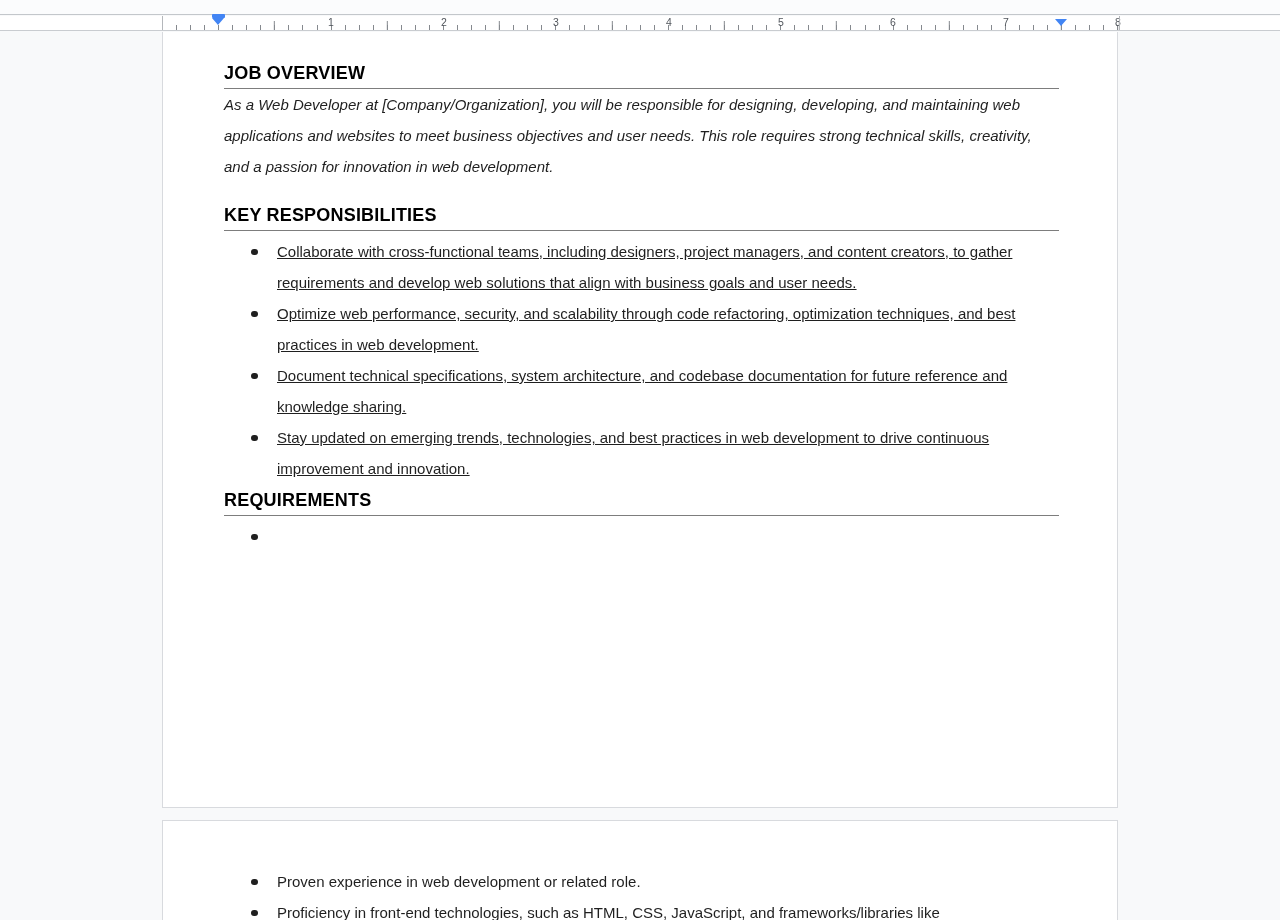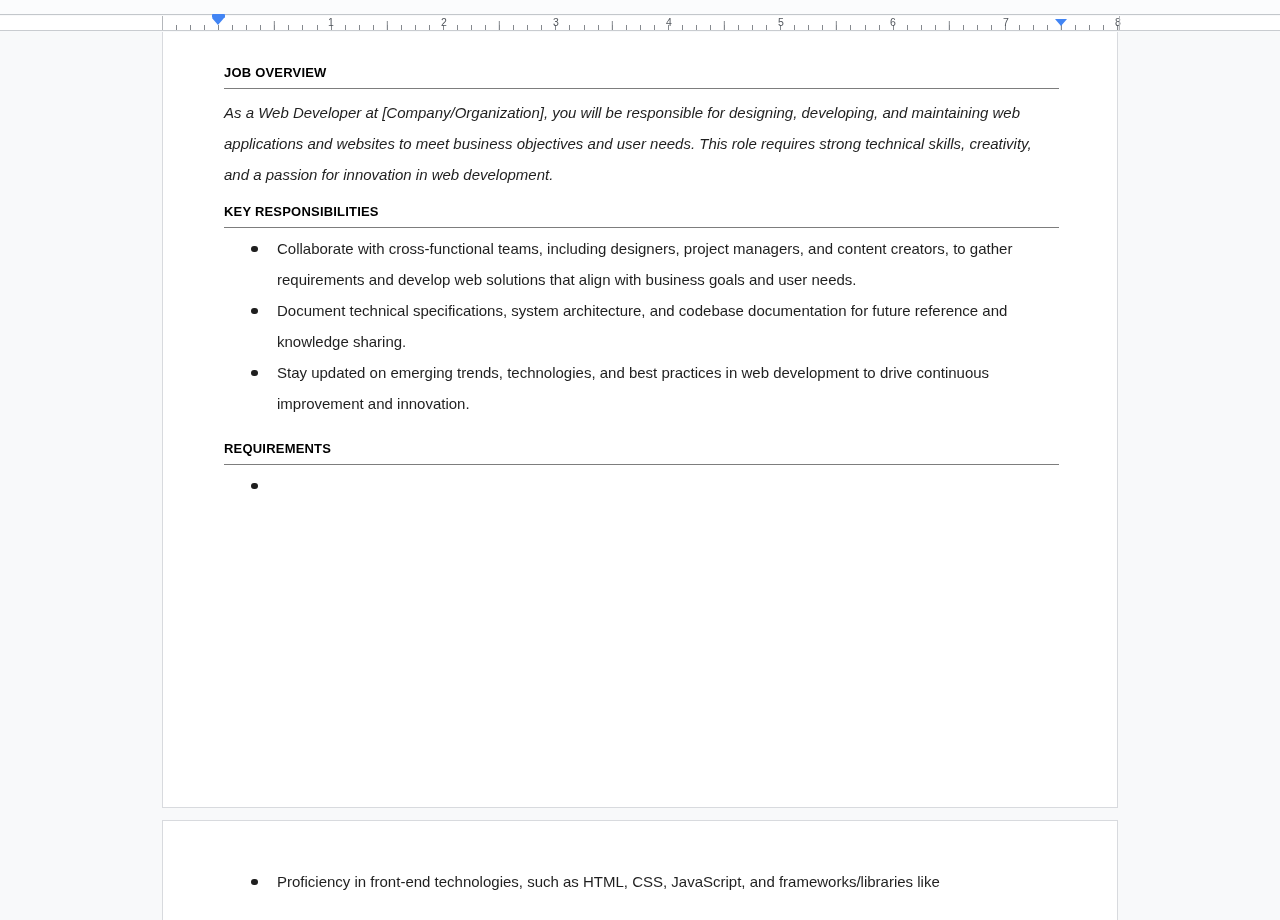--- a/index.html
+++ b/index.html
@@ -52,29 +52,29 @@
     position: absolute; left: 162px; width: 956px;
     background: #ffffff; border: 1px solid #d8dade;
   }
   .page1 { top: 32px; height: 776px; border-top: none; }
   .page2 { top: 820px; height: 110px; border-bottom: none; }
   .content {
     position: absolute; left: 61px; top: 0; width: 835px;
     font-size: 15px; line-height: 31px;
   }
   .heading {
-    margin: 0; font-size: 13px; line-height: 22px; font-weight: 700;
+    margin: 0; font-size: 18px; line-height: 22px; font-weight: 700;
     color: #000; letter-spacing: .2px;
     padding-bottom: 4px; border-bottom: 1px solid #7d7d7d;
   }
   .h-overview { margin-top: 30px; }
-  .h-resp { margin-top: 11px; }
-  .h-req { margin-top: 19px; }
-  .overview-body { margin: 8px 0 0; font-style: italic; }
-  ul.bullets { list-style: none; margin: 5px 0 0; padding: 0; }
+  .h-resp { margin-top: 22px; }
+  .h-req { margin-top: 5px; }
+  .overview-body { margin: 0 0 0; font-style: italic; }
+  ul.bullets { list-style: none; margin: 5px 0 0; padding: 0; text-decoration: underline; }
   ul.bullets-p2 { list-style: none; margin: 45px 0 0; padding: 0; }
   ul li { position: relative; padding-left: 53px; }
   .dot {
     position: absolute; left: 27px; top: 12.5px;
     width: 6.5px; height: 6.5px; border-radius: 50%; background: #1f1f1f;
   }
 </style>
 </head>
 <body>
 
@@ -111,20 +111,24 @@
       <p class="overview-body">As a Web Developer at [Company/Organization], you will be responsible for designing, developing, and maintaining web applications and websites to meet business objectives and user needs. This role requires strong technical skills, creativity, and a passion for innovation in web development.</p>
 
       <h3 class="heading h-resp">KEY RESPONSIBILITIES</h3>
       <ul class="bullets">
         <li>
           <span class="dot"></span>
           <span>Collaborate with cross-functional teams, including designers, project managers, and content creators, to gather requirements and develop web solutions that align with business goals and user needs.</span>
         </li>
         <li>
           <span class="dot"></span>
+          <span>Optimize web performance, security, and scalability through code refactoring, optimization techniques, and best practices in web development.</span>
+        </li>
+        <li>
+          <span class="dot"></span>
           <span>Document technical specifications, system architecture, and codebase documentation for future reference and knowledge sharing.</span>
         </li>
         <li>
           <span class="dot"></span>
           <span>Stay updated on emerging trends, technologies, and best practices in web development to drive continuous improvement and innovation.</span>
         </li>
       </ul>
 
       <h3 class="heading h-req">REQUIREMENTS</h3>
       <ul class="bullets">
@@ -134,19 +138,23 @@
       </ul>
 
     </div>
   </div>
 
   <div class="page page2">
     <div class="content">
       <ul class="bullets-p2">
         <li>
           <span class="dot"></span>
+          <span>Proven experience in web development or related role.</span>
+        </li>
+        <li>
+          <span class="dot"></span>
           <span>Proficiency in front-end technologies, such as HTML, CSS, JavaScript, and frameworks/libraries like</span>
         </li>
       </ul>
     </div>
   </div>
 
 </div>
 
 </body></html>

